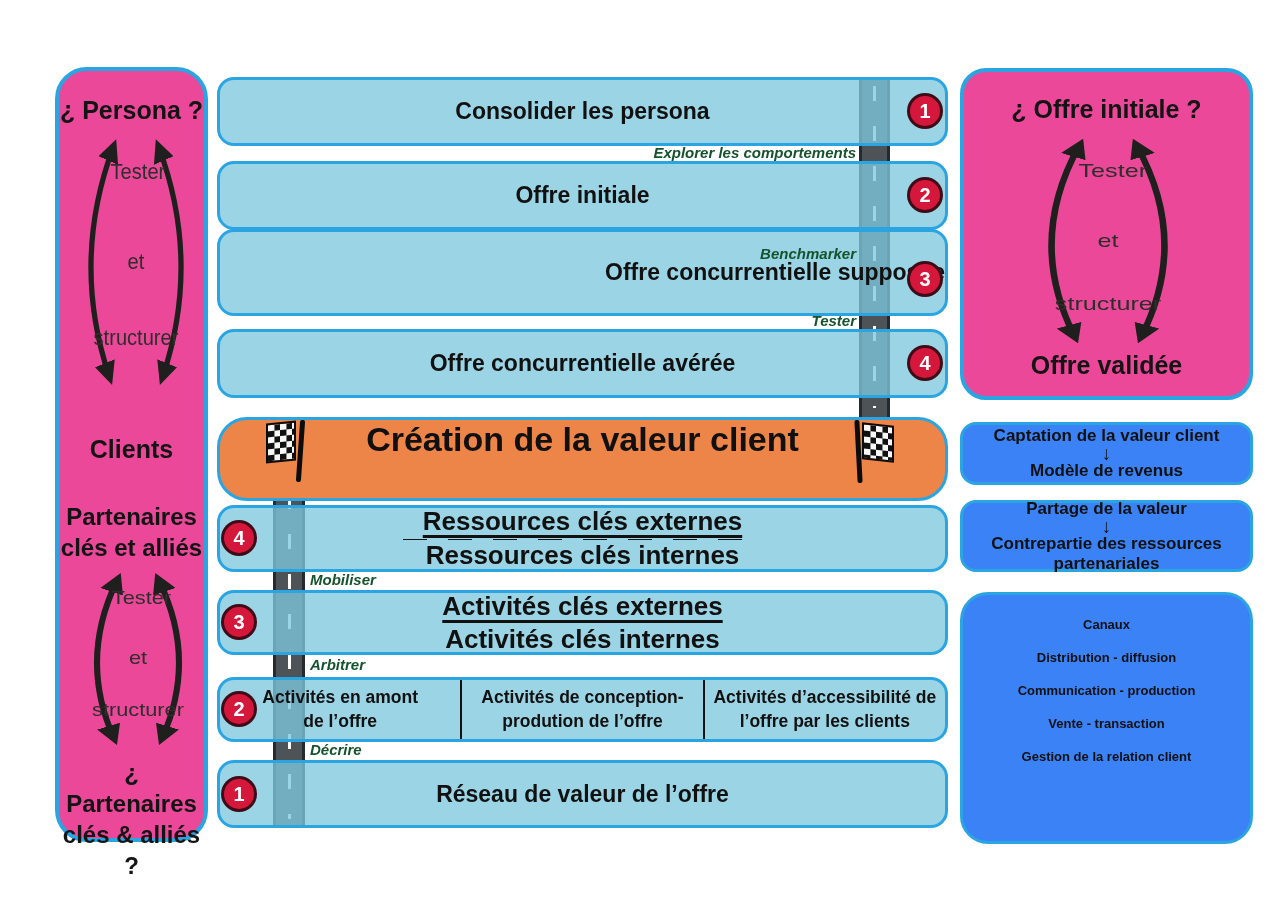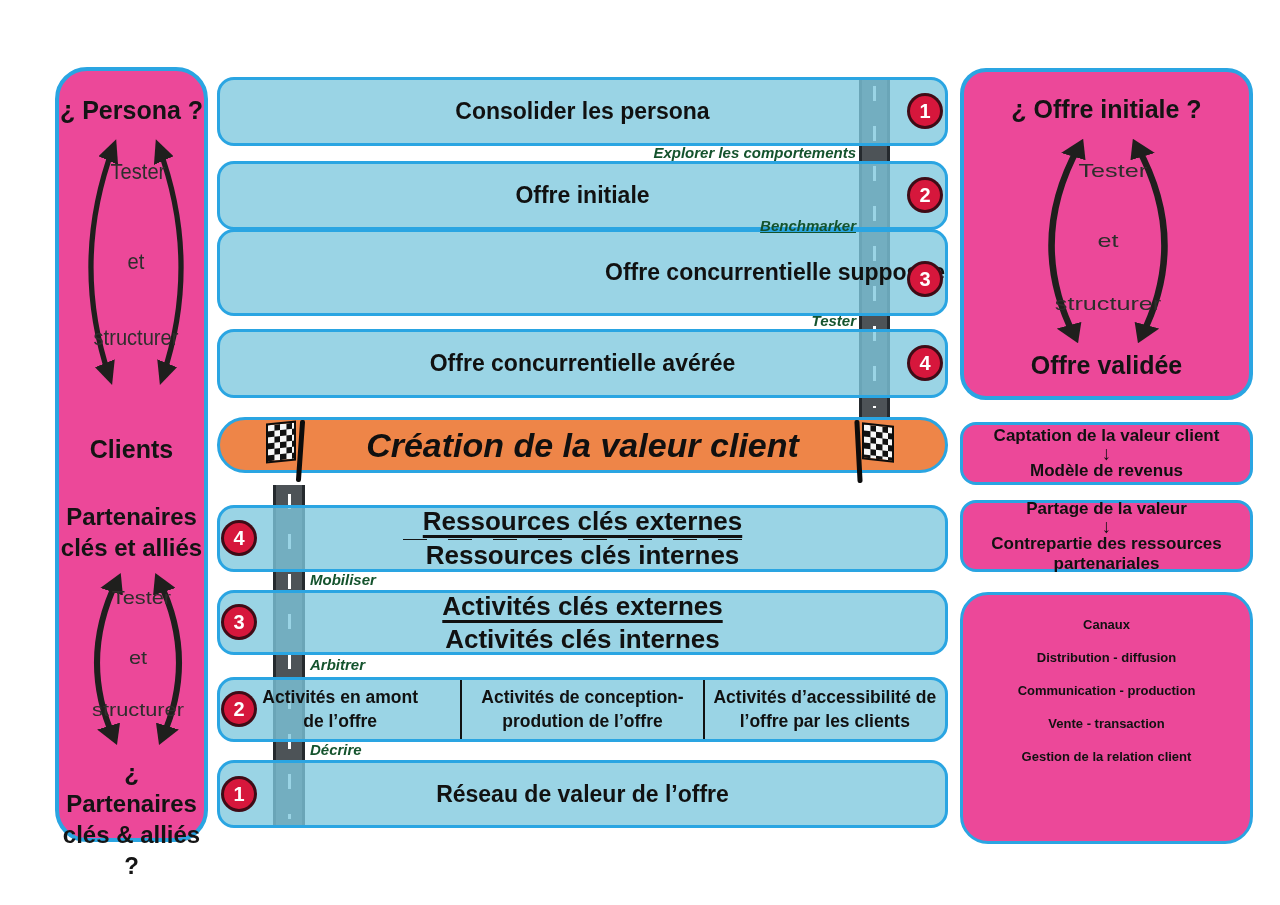--- a/index.html
+++ b/index.html
@@ -18,23 +18,23 @@
   }
   
   .bar{
     position:absolute;left:217px;width:731px;box-sizing:border-box;
     background:rgba(126,200,222,0.78);border:3px solid #2aa5e2;border-radius:17px;
     display:flex;flex-direction:column;align-items:center;justify-content:center;
     z-index:2;font-weight:bold;text-align:center;
   }
   .bar .biglabel{font-size:23px;}
   .milestone{
-    position:absolute;left:217px;width:731px;box-sizing:border-box;top:417px;height:56px;
+    position:absolute;left:217px;width:731px;box-sizing:border-box;top:417px;height:84px;
     background:#ee8548;border:3px solid #2aa5e2;border-radius:30px;
-    display:flex;align-items:center;justify-content:center;z-index:3;font-style:italic;
+    display:flex;align-items:flex-start;justify-content:center;z-index:3;
   }
   .milestone .mtitle{font-weight:bold;font-size:34px;color:#101010;}
   .dline{font-size:26px;font-weight:bold;line-height:27px;}
   .underlined{text-decoration:underline;text-decoration-thickness:2.5px;text-underline-offset:5px;}
   .dashes{height:3px;background:repeating-linear-gradient(90deg,#151515 0 24px,transparent 24px 45px);margin:4px auto 2px;}
   .w360{width:360px;} .w330{width:330px;}
   .cols{display:flex;width:100%;height:100%;align-items:stretch;}
   .col{
     flex:1;display:flex;align-items:center;justify-content:center;text-align:center;
     font-weight:bold;font-size:17.5px;line-height:1.35;white-space:pre-line;padding:0 4px;
@@ -77,21 +77,21 @@
   .flag-right .cloth{left:6px;top:4px;width:32px;height:37px;transform:skewY(6deg);}
   
   .cycle{position:absolute;z-index:3;}
   .cycle path.arc{fill:none;stroke:#1f1f1d;stroke-width:5.5;stroke-linecap:round;}
   .cycle text{fill:#2e2e2c;font-size:21px;text-anchor:middle;font-family:"Liberation Sans",sans-serif;}
   .cycle.small text{font-size:25px;}
   .cycle.small path.arc{stroke-width:7;}
   
   .infobox{
     position:absolute;left:960px;width:293px;box-sizing:border-box;
-    background:#ec4899;border:3.5px solid #2aa5e2;border-radius:16px;
+    background:#3b82f6;border:3.5px solid #2aa5e2;border-radius:16px;
     display:flex;flex-direction:column;align-items:center;justify-content:center;
     text-align:center;font-weight:bold;z-index:2;
   }
   .infobox .line{font-size:17px;line-height:20px;white-space:pre-line;}
   .infobox .darrow{font-size:19px;line-height:13px;margin:1px 0;}
   .channels{justify-content:flex-start;padding-top:20px;border-radius:28px;gap:13px;}
   .channels .line{font-size:13px;}
 </style>
 </head>
 <body>
@@ -143,21 +143,21 @@
 <div class="bar" style="top:329px;height:69px;">
   <div class="biglabel">Offre concurrentielle avérée</div>
 </div>
 
 <div class="badge" style="left:907px;top:93px;">1</div>
 <div class="badge" style="left:907px;top:177px;">2</div>
 <div class="badge" style="left:907px;top:261px;">3</div>
 <div class="badge" style="left:907px;top:345px;">4</div>
 
 <div class="roadlabel rl-right" style="top:144px;">Explorer les comportements</div>
-<div class="roadlabel rl-right" style="top:217px;text-decoration:underline;">Benchmarker</div>
+<div class="roadlabel rl-right" style="top:245px;">Benchmarker</div>
 <div class="roadlabel rl-right" style="top:312px;">Tester</div>
 
 <div class="milestone">
   <div class="mtitle">Création de la valeur client</div>
 </div>
 <div class="flag flag-left">
   <div class="cloth"></div>
     <div class="pole"></div>
 </div>
 <div class="flag flag-right">

